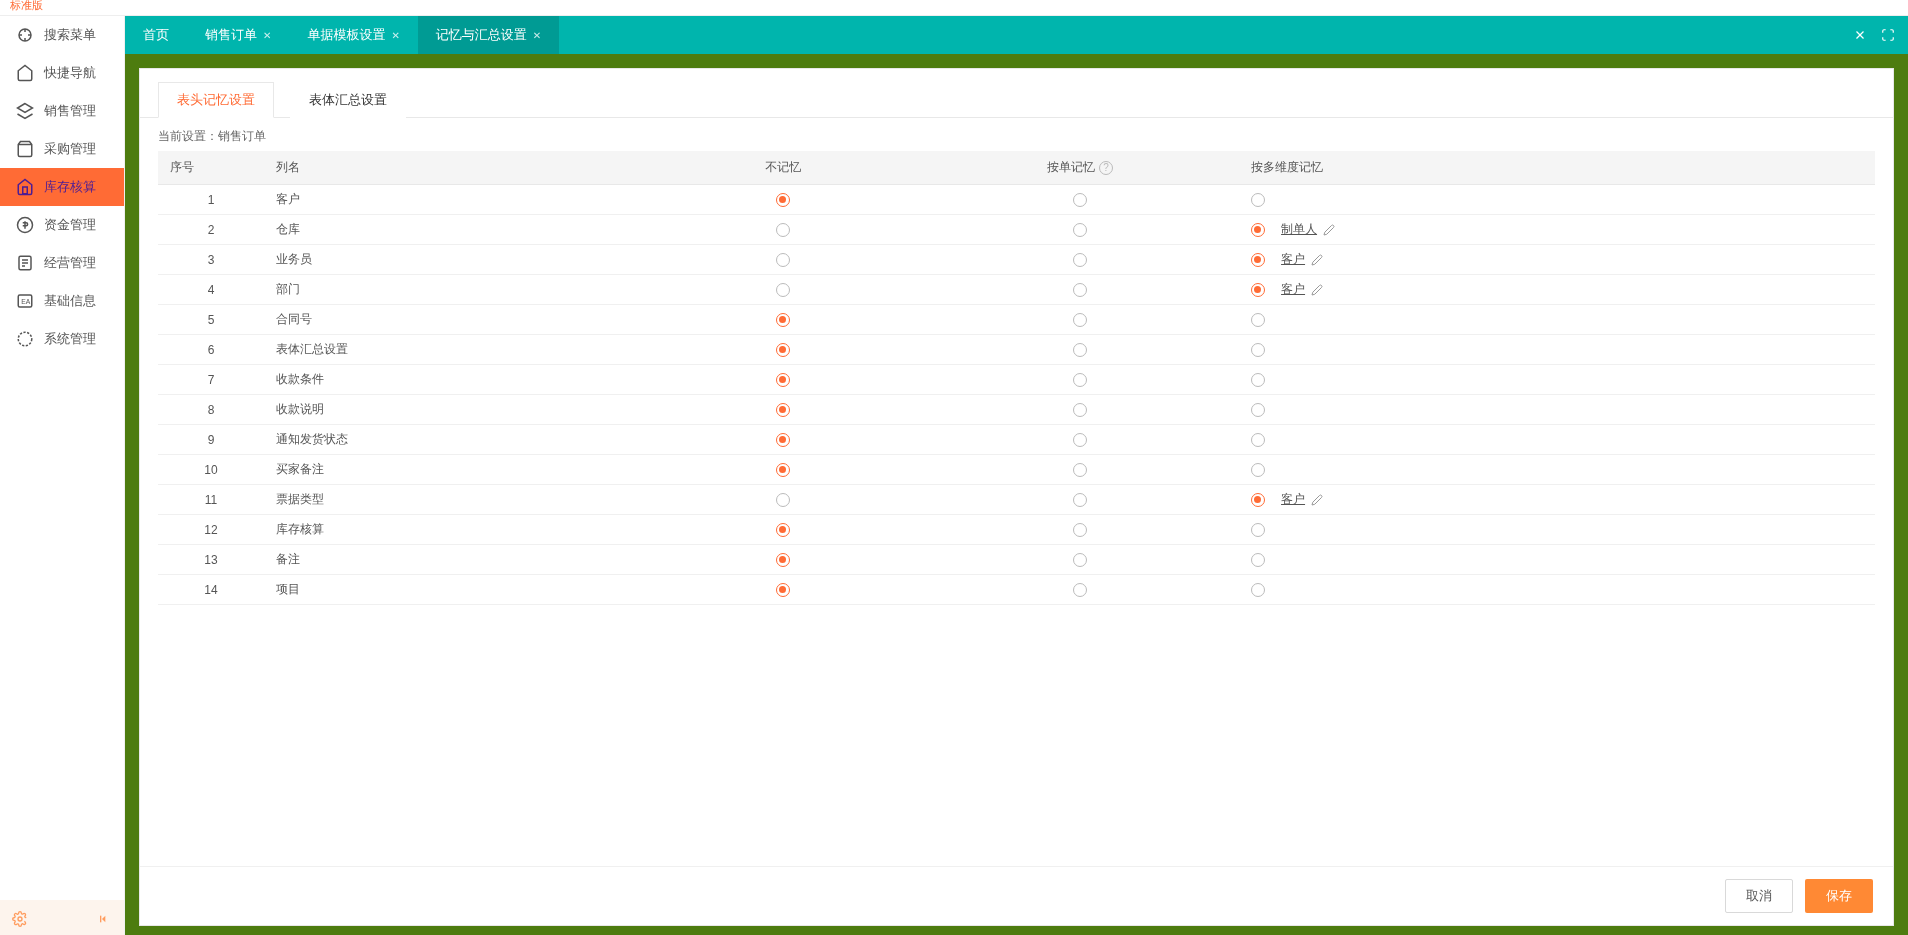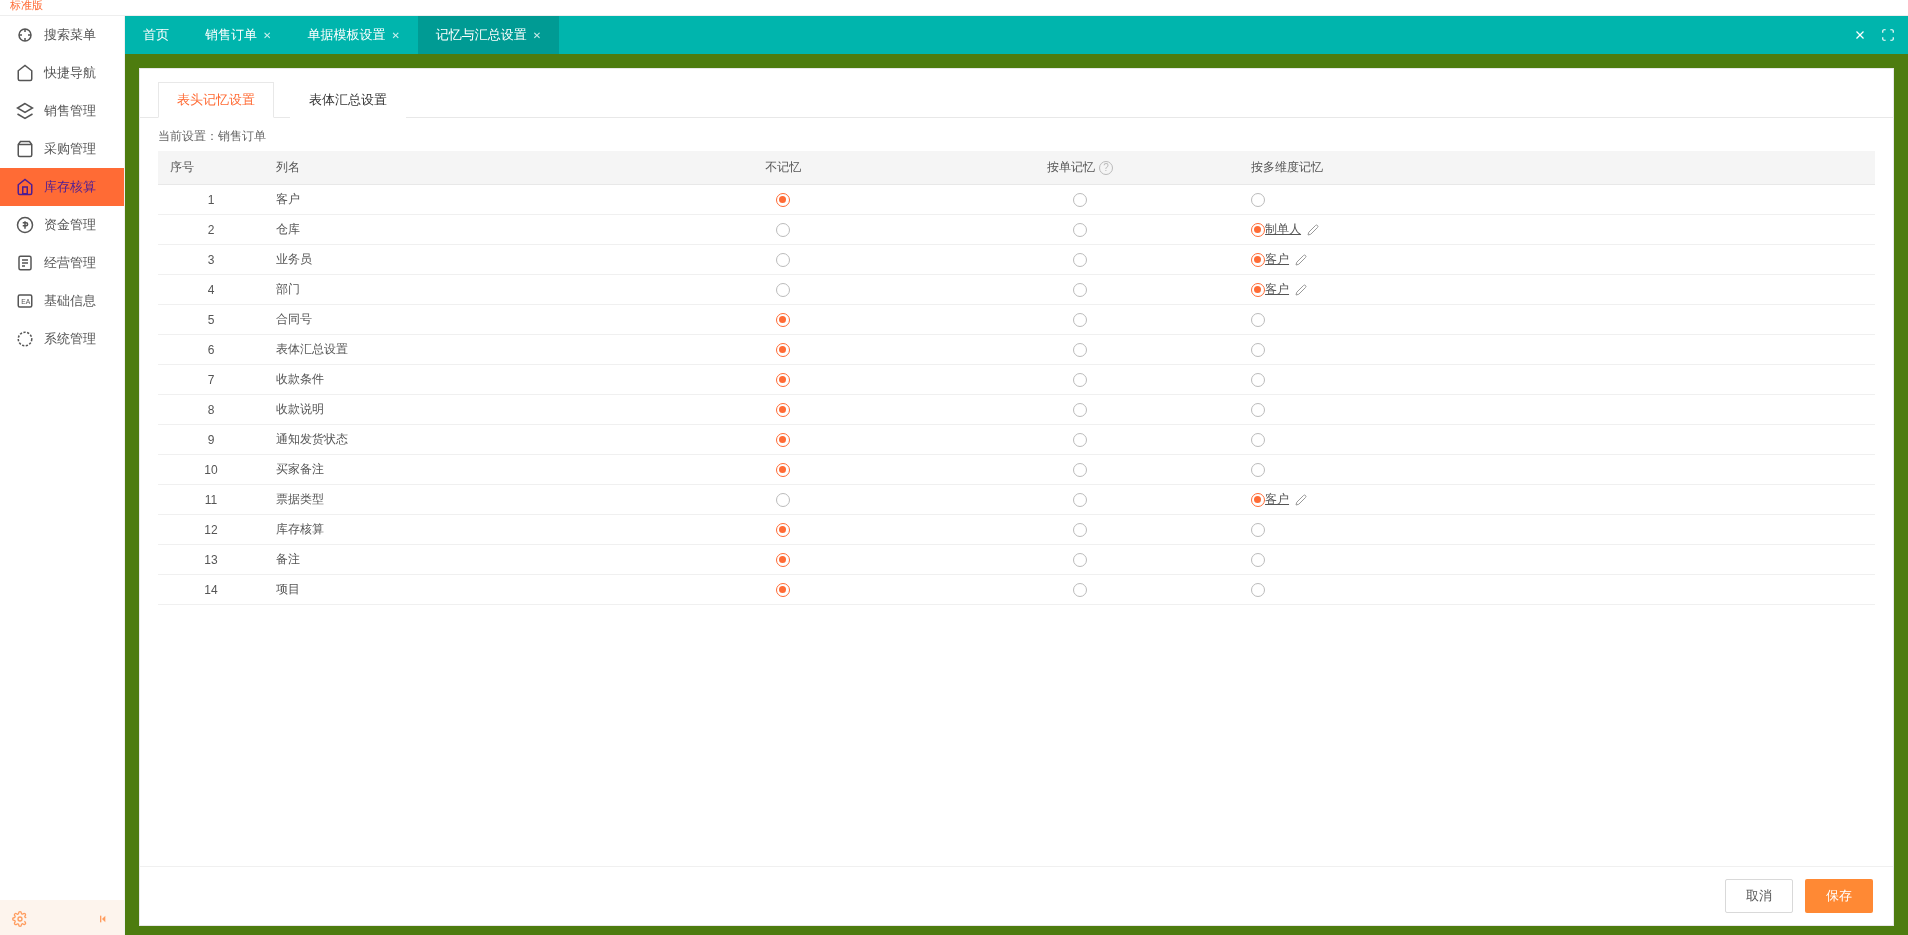--- a/index.html
+++ b/index.html
@@ -46,21 +46,21 @@
     tbody td.num { text-align: center; width: 50px; }
     tbody td.radio-cell { text-align: center; width: 130px; }
     tbody td.dim-cell { width: 300px; }
     
     .th-icon { display: inline-block; width: 14px; height: 14px; border: 1px solid #bbb; border-radius: 50%; font-size: 10px; text-align: center; line-height: 12px; color: #bbb; margin-left: 4px; vertical-align: middle; }
     
     .radio { display: inline-block; width: 14px; height: 14px; border: 1.5px solid #bbb; border-radius: 50%; position: relative; vertical-align: middle; cursor: pointer; }
     .radio.checked { border-color: #ff6b35; }
     .radio.checked::after { content: ""; position: absolute; top: 2px; left: 2px; width: 7px; height: 7px; background: #ff6b35; border-radius: 50%; }
     
-    .dim-value { display: inline-flex; align-items: center; gap: 6px; margin-left: 0; }
+    .dim-value { display: inline-flex; align-items: center; gap: 6px; margin-left: 16px; }
     .dim-link { text-decoration: underline; color: #555; cursor: pointer; }
     .edit-icon { width: 12px; height: 12px; color: #999; cursor: pointer; }
     .edit-icon svg { width: 12px; height: 12px; }
     
     .footer { padding: 12px 20px; display: flex; justify-content: flex-end; gap: 12px; border-top: 1px solid #f0f0f0; background: #fff; }
     .btn { padding: 7px 20px; border-radius: 2px; font-size: 13px; cursor: pointer; border: 1px solid transparent; }
     .btn-default { background: #fff; border-color: #d9d9d9; color: #555; }
     .btn-primary { background: #ff8934; color: #fff; }
     
     .col-seq { width: 50px; }

